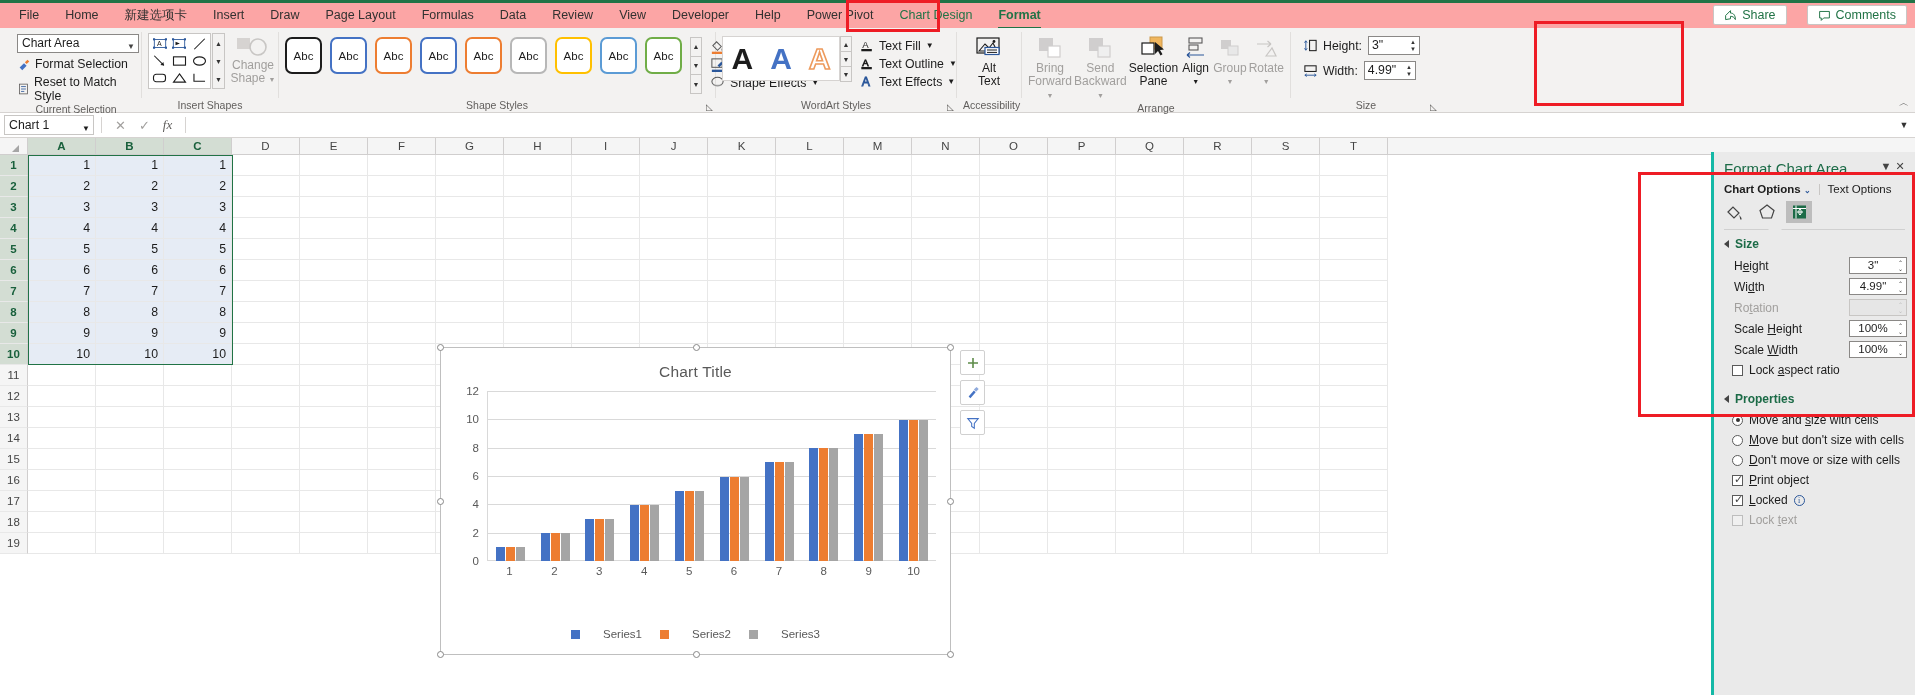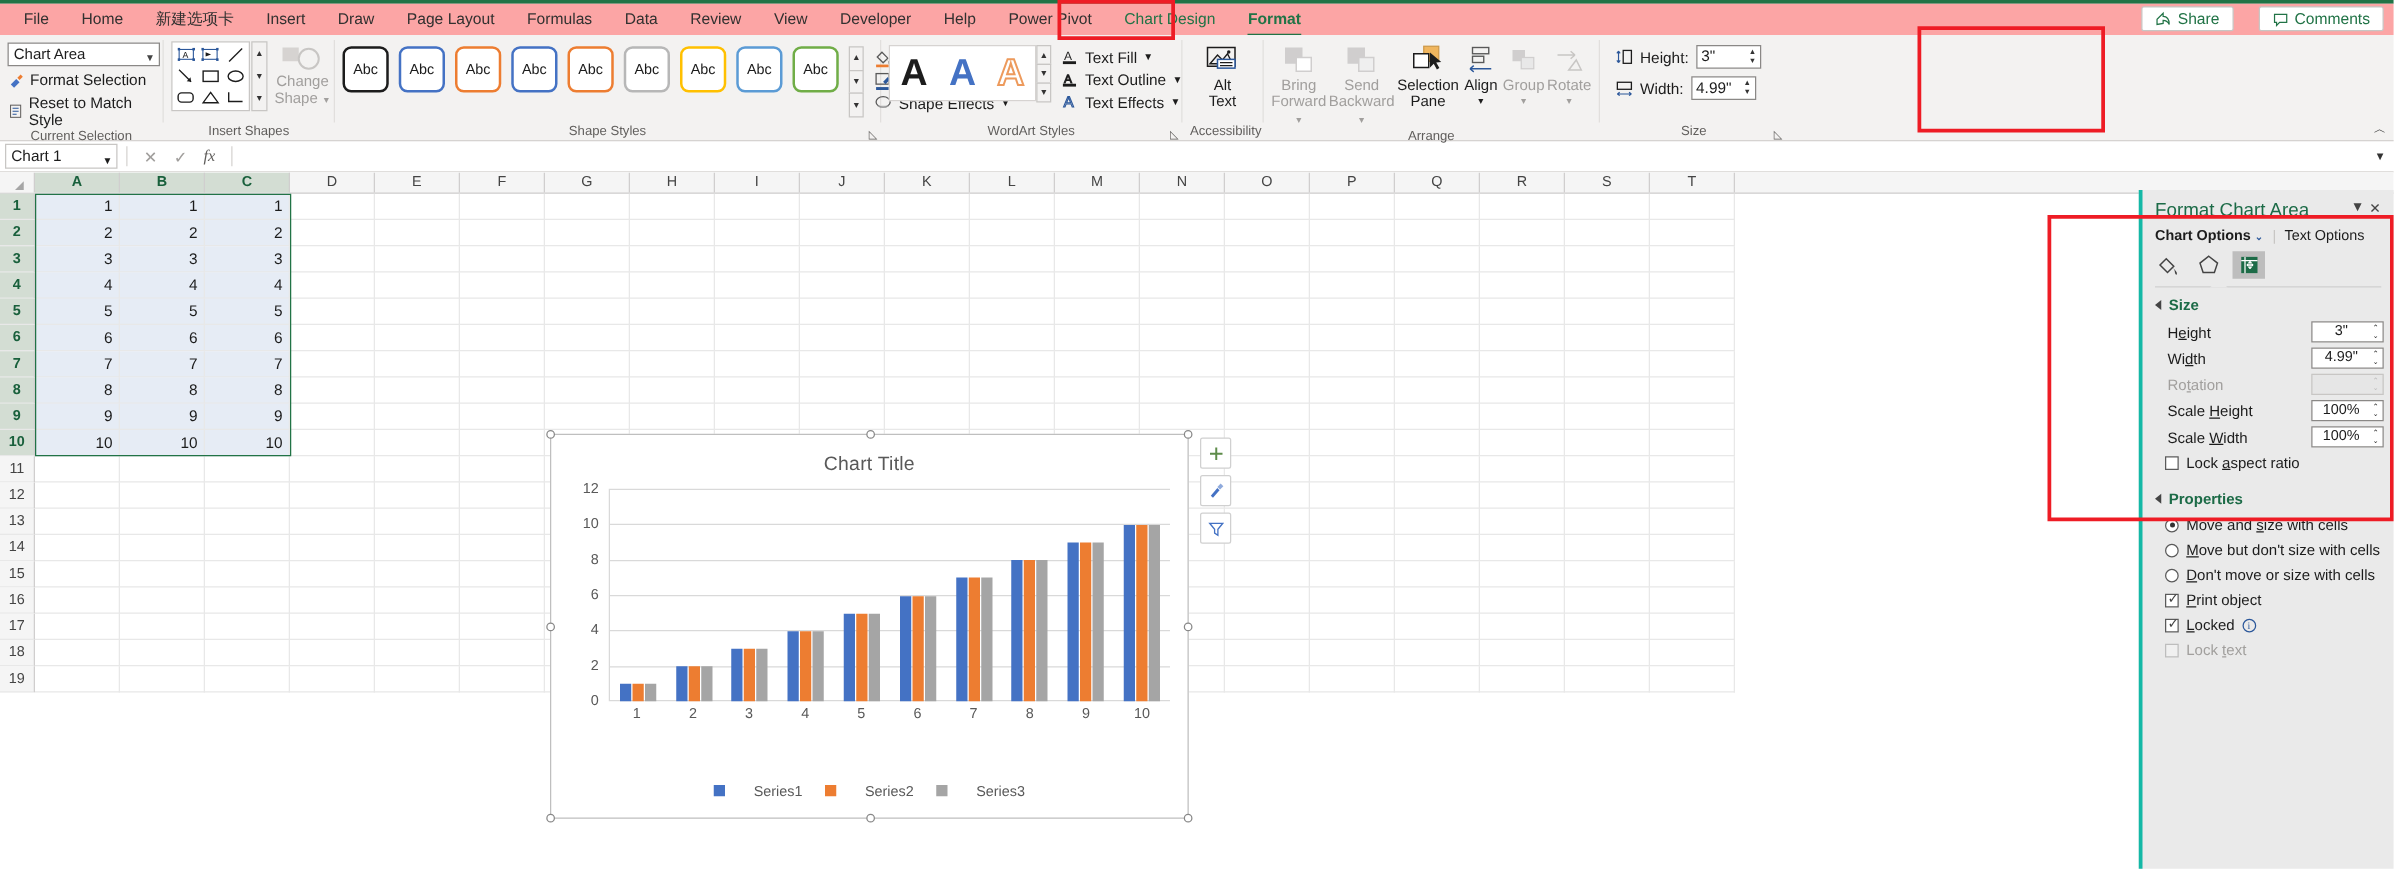--- a/index.html
+++ b/index.html
@@ -208,21 +208,21 @@
   .gridline { position:absolute; left:0; right:0; height:1px; background:#d9d9d9; }
   .bars { position:absolute; left:0; right:0; bottom:0; top:0; display:flex; }
   .bargroup { flex:1; display:flex; align-items:flex-end; justify-content:center; gap:1px; position:relative; }
   .bar { width:9px; }
   .xlabels { position:absolute; left:32px; right:0; top:174px; display:flex; }
   .xlab { flex:1; text-align:center; font-size:11.5px; color:#595959; }
   .legend {
     position:absolute; left:0; right:0; bottom:14px;
     display:flex; justify-content:center; gap:18px; align-items:center;
   }
-  .leg-item { display:flex; align-items:flex-start; gap:23px; font-size:11.5px; color:#595959; }
+  .leg-item { display:flex; align-items:center; gap:23px; font-size:11.5px; color:#595959; }
   .leg-sw { width:9px; height:9px; }
   .chart-btns { position:absolute; left:518px; top:4px; display:flex; flex-direction:column; gap:5px; }
   .cbtn {
     width:25px; height:25px; background:#fff; border:1px solid #d0d0d0;
     display:flex; align-items:center; justify-content:center; border-radius:2px;
   }
 
   
   .pane {
     position:absolute; right:0; top:152px; width:204px; height:557px;
@@ -317,21 +317,21 @@
       <svg width="13" height="13" viewBox="0 0 16 16">
         <path d="M2 3 H14 V11 H7 L4 14 V11 H2 Z" fill="none" stroke="#217346" stroke-width="1.2"></path>
       </svg>
       <span>Comments</span>
     </div>
   </div>
 </div>
 
 <div class="ribbon">
 
-  <div class="group" style="width:130px;">
+  <div class="group" style="width:130px;margin-left:11px;">
     <div class="group-body">
       <div style="padding-top:3px;">
         <div class="sel-combo">
           <span>Chart Area</span>
           <span class="chev">▼</span>
         </div>
         <div class="mini-row">
           <svg class="ic" viewBox="0 0 16 16">
             <path d="M3 12 L8 7 L11 10 L6 15 Z" fill="#4472c4"></path>
             <path d="M9 6 L12 3 L14 5 L11 8 Z" fill="#ed7d31"></path>

